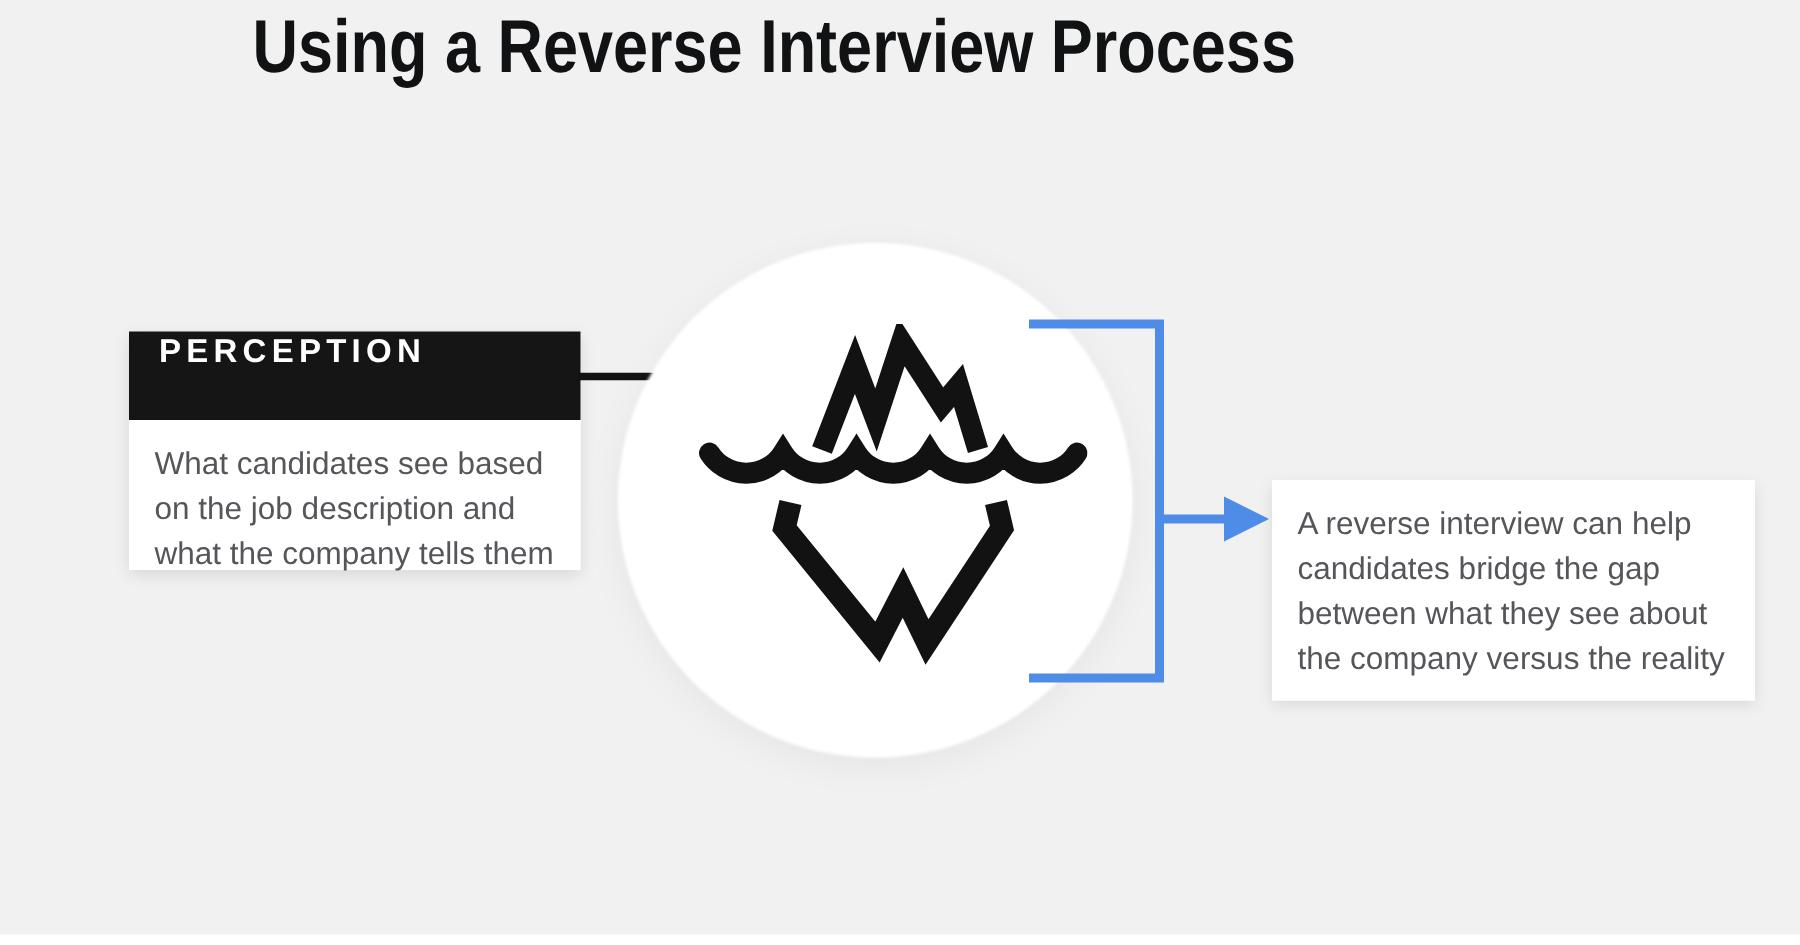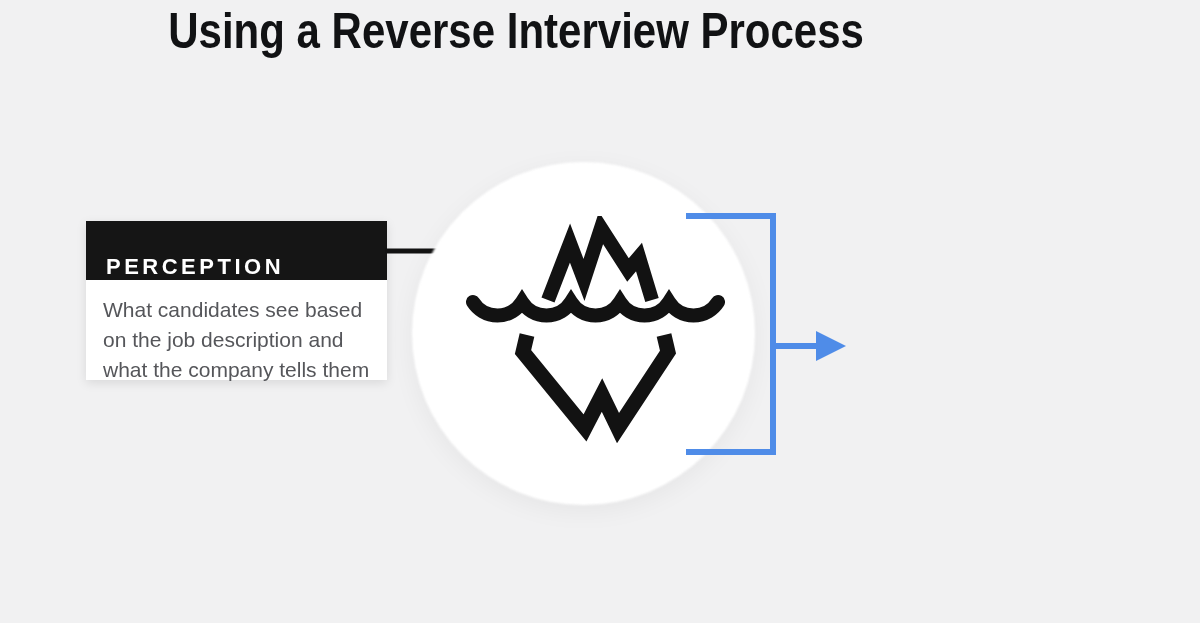--- a/index.html
+++ b/index.html
@@ -35,21 +35,21 @@
     position: absolute;
     box-shadow: 0 3px 10px rgba(0,0,0,0.10);
   }
   .card-header {
     color: #ffffff;
     font-weight: 700;
     font-size: 22px;
     letter-spacing: 3.5px;
     padding-left: 20px;
     display: flex;
-    align-items: flex-end;
+    align-items: flex-start;
   }
   .card-body {
     background: var(--card-white, #ffffff);
     color: var(--body-text, #55565a);
     font-size: 21px;
     line-height: 30px;
     padding: 15px 16px 18px 17px;
   }
   .perception-card { left: 86px; top: 221px; width: 301px; }
   .perception-card .card-header { background: var(--black-header, #151515); height: 59px; }
@@ -109,17 +109,18 @@
     <path d="M 64 119 L 60 136 L 122 212 L 139 179 L 155 212 L 205 136 L 201 119" fill="none" stroke="#121212" stroke-width="15" stroke-linejoin="miter"></path>
   </svg>
 
   <svg class="blue-bracket-svg" width="175" height="260" viewBox="0 0 175 260">
     <polyline points="6,11 93,11 93,247 6,247" fill="none" stroke="#4f8ce8" stroke-width="6"></polyline>
     <line x1="93" y1="141" x2="140" y2="141" stroke="#4f8ce8" stroke-width="6"></line>
     <polygon points="136,126 136,156 166,141" fill="#4f8ce8"></polygon>
   </svg>
 
   <div class="card reality-card">
+    <div class="card-body">A reverse interview can help candidates bridge the gap between what they see about the company versus the reality</div>
   </div>
 
   <div class="bottom-strip"></div>
 
 </div>
 
 </body></html>

